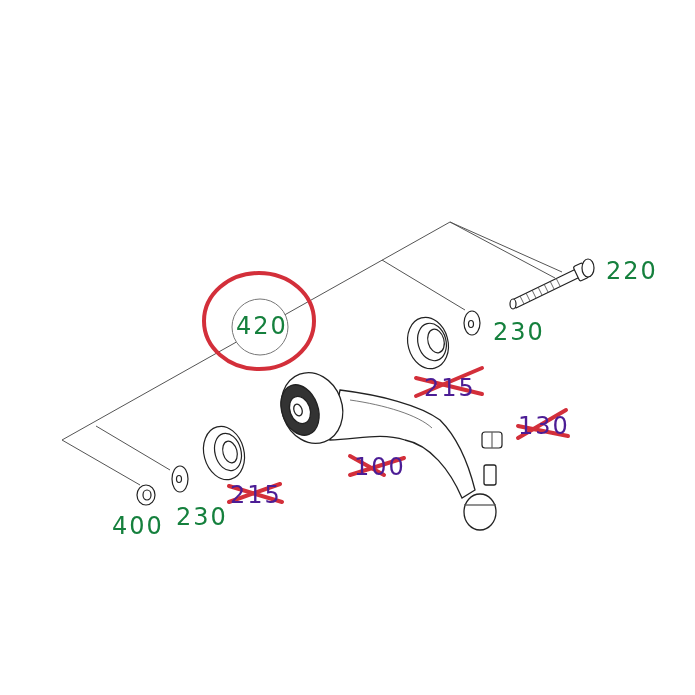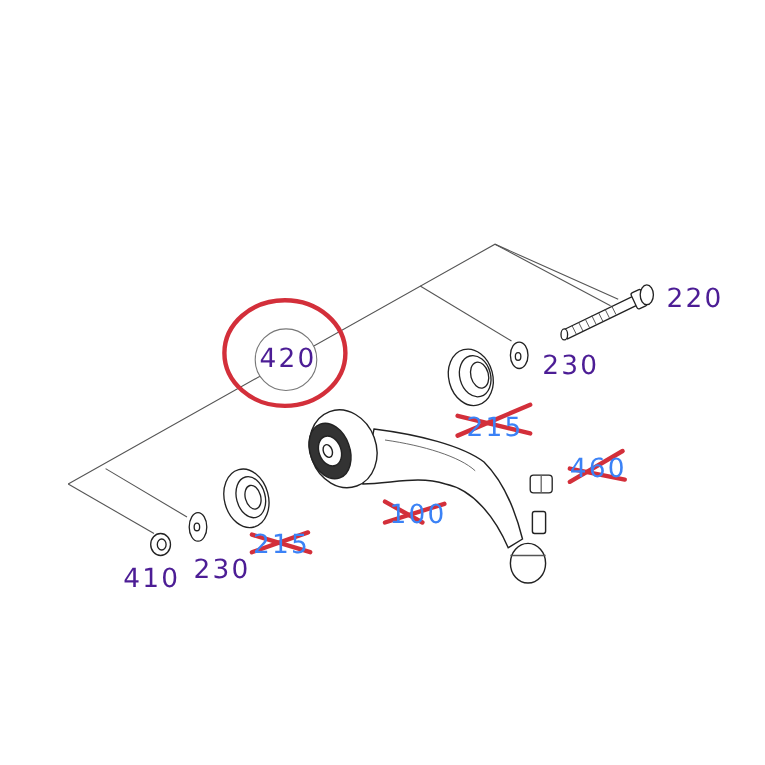--- a/index.html
+++ b/index.html
@@ -1,19 +1,19 @@
 <!DOCTYPE html>
 <html><head>
   <meta charset="utf-8">
   <style>
     html, body { margin:0; padding:0; background:#ffffff; }
     body { width:695px; height:695px; position:relative; overflow:hidden; font-family:"DejaVu Sans", sans-serif; }
     #canvas { position:absolute; left:0; top:0; width:695px; height:695px; }
-    .lbl { position:absolute; font-family:"DejaVu Sans", sans-serif; font-size:24px; color:#4c1d95; letter-spacing:2px; line-height:1; white-space:nowrap; }
-    .lbl.struck { color:#3b82f6; }
+    .lbl { position:absolute; font-family:"DejaVu Sans", sans-serif; font-size:24px; color:#15803d; letter-spacing:2px; line-height:1; white-space:nowrap; }
+    .lbl.struck { color:#4c1d95; }
   </style>
 </head>
 <body>
 
 <svg id="canvas" viewBox="0 0 695 695" xmlns="http://www.w3.org/2000/svg">
 
   <g stroke="#555" stroke-width="1" fill="none">
     <polyline points="62,440 450,222 562,272"></polyline>
     <line x1="96" y1="426" x2="170" y2="470"></line>
     <line x1="62" y1="440" x2="140" y2="485"></line>
@@ -93,17 +93,17 @@
       <line x1="350" y1="475" x2="404" y2="458"></line>
     <line x1="229" y1="486" x2="282" y2="502"></line>
       <line x1="229" y1="502" x2="280" y2="484"></line>
   </g>
 </svg>
 
 <span class="lbl" style="left:236px; top:314px;">420</span>
 <span class="lbl" style="left:606px; top:259px;">220</span>
 <span class="lbl" style="left:493px; top:320px;">230</span>
 <span class="lbl struck" style="left:424px; top:376px;">215</span>
-<span class="lbl struck" style="left:518px; top:414px;">460</span>
+<span class="lbl struck" style="left:518px; top:414px;">130</span>
 <span class="lbl struck" style="left:354px; top:455px;">100</span>
-<span class="lbl" style="left:112px; top:514px;">410</span>
+<span class="lbl" style="left:112px; top:514px;">400</span>
 <span class="lbl" style="left:176px; top:505px;">230</span>
 <span class="lbl struck" style="left:230px; top:483px;">215</span>
 
 </body></html>

